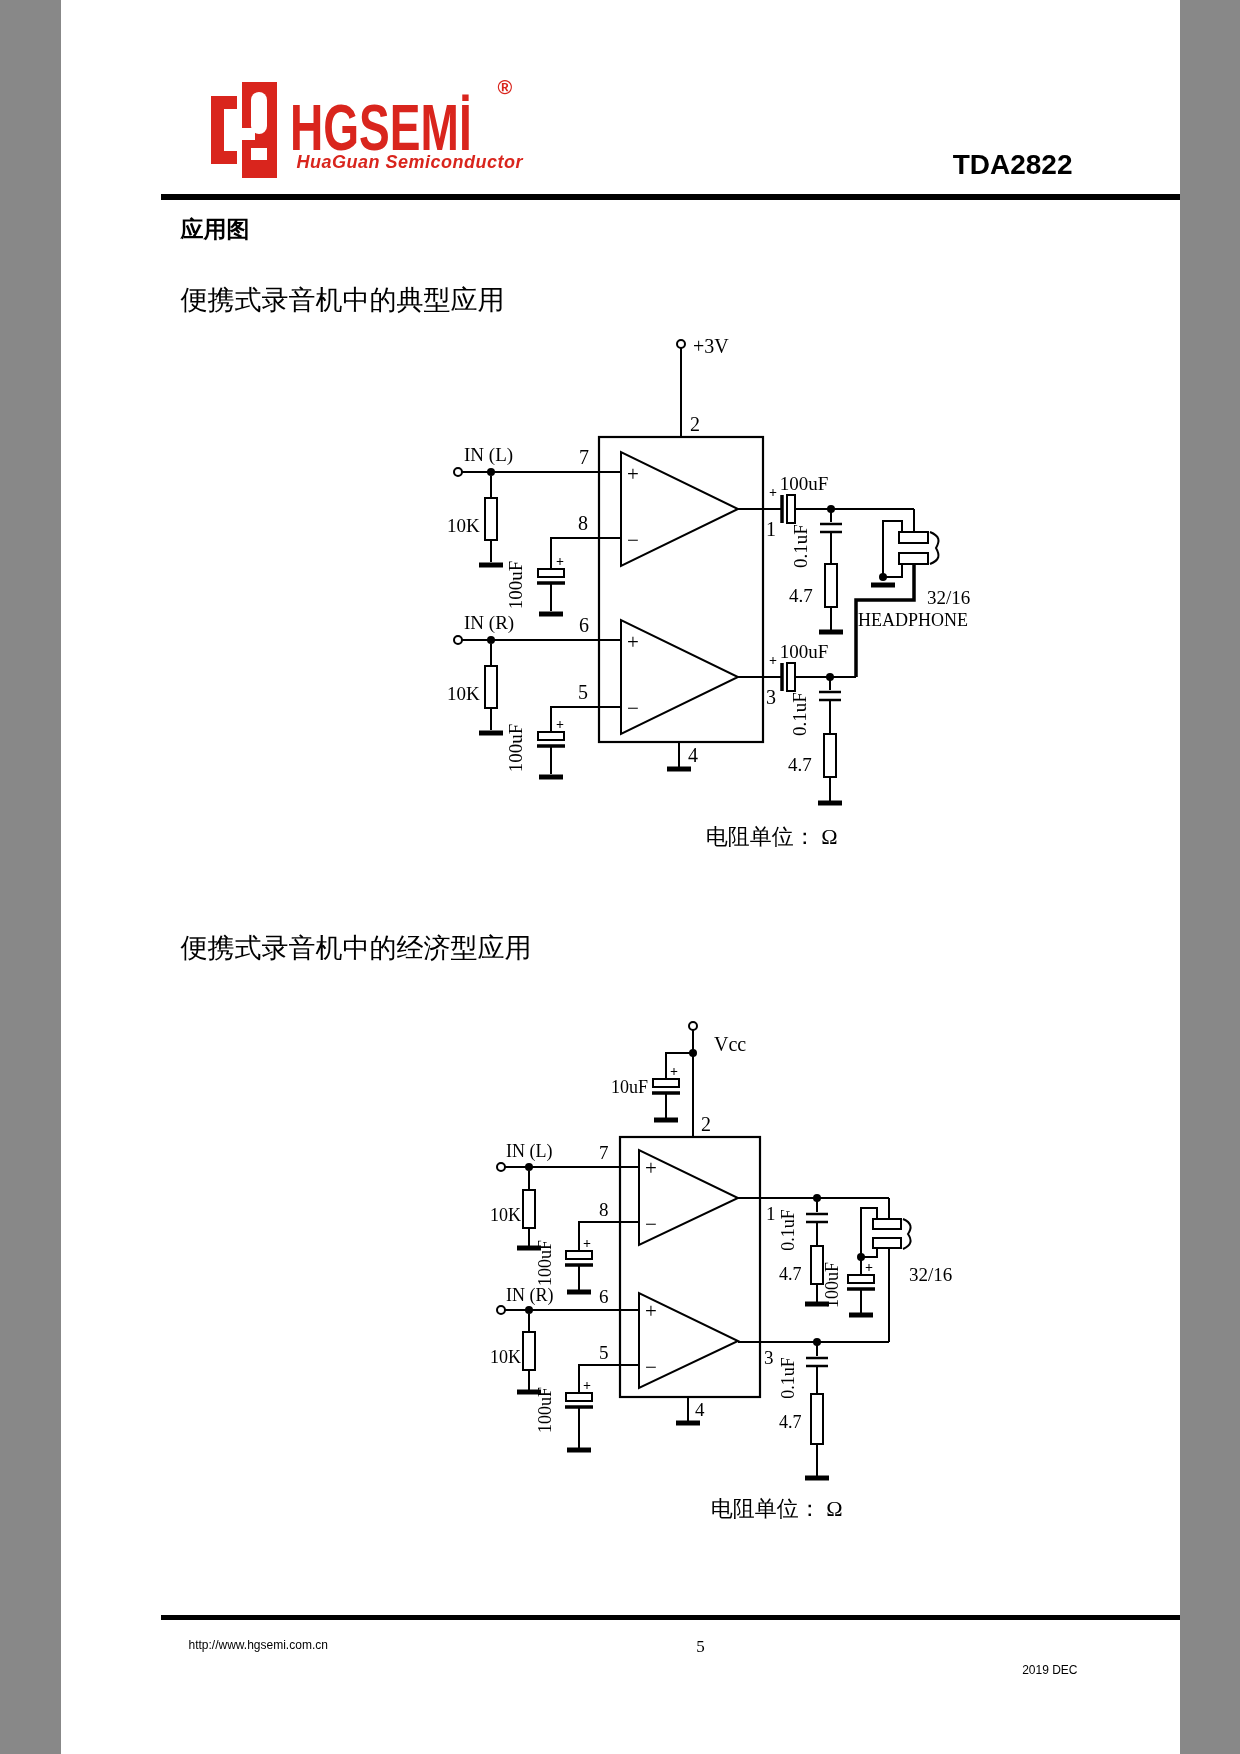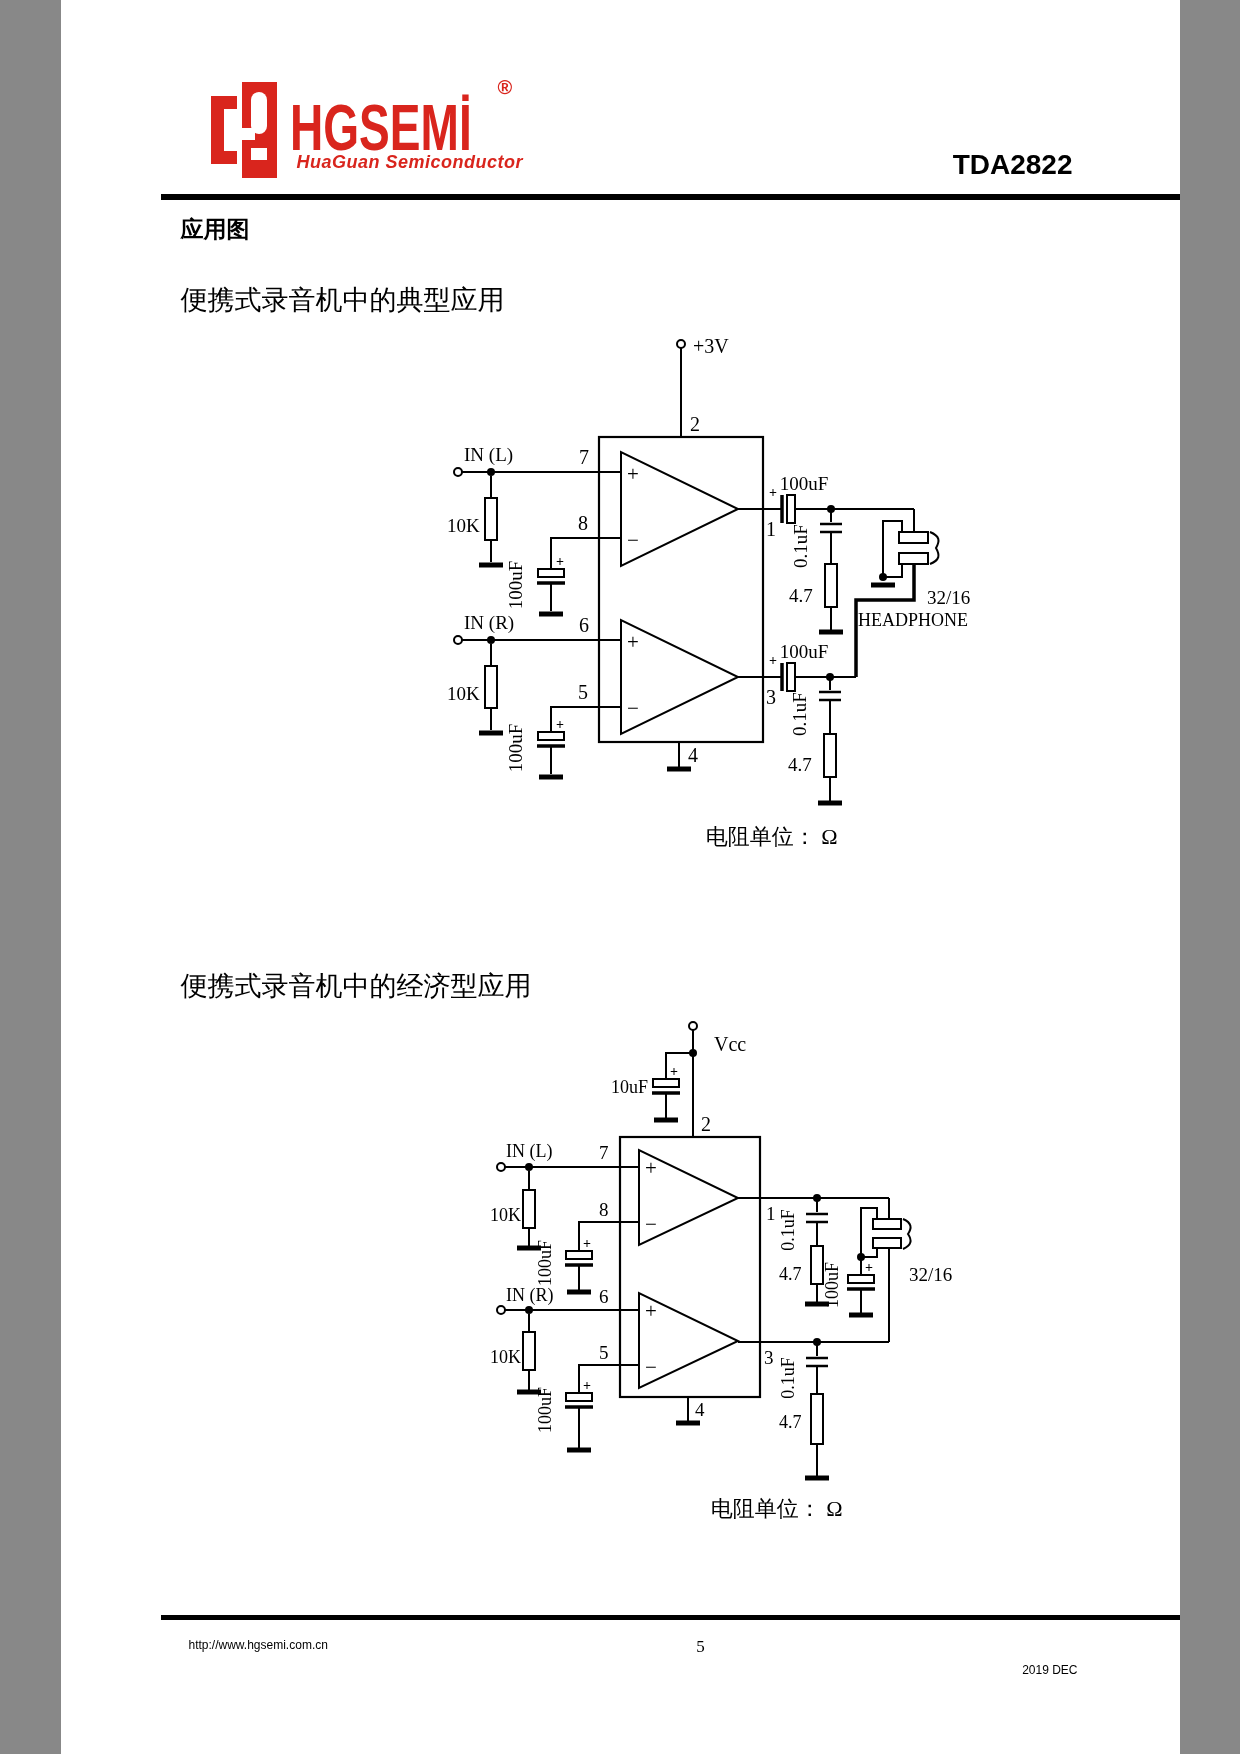--- a/index.html
+++ b/index.html
@@ -48,21 +48,21 @@
     </svg>
   </div>
   <div class="abs brand-word" style="left:229px;top:96px;color:#d9251d;">HGSEMİ</div>
   <div class="abs brand-reg" style="left:437px;top:76px;color:#d9251d;">®</div>
   <div class="abs brand-tag" style="left:236px;top:152px;color:#d9251d;">HuaGuan Semiconductor</div>
   <div class="abs part-no" style="right:107px;top:149px;">TDA2822</div>
   <div class="abs rule" style="left:100px;top:194px;width:1044px;height:6px;"></div>
 
   <div class="abs page-title" style="left:120px;top:214px;">应用图</div>
   <div class="abs caption" style="left:120px;top:282px;">便携式录音机中的典型应用</div>
-  <div class="abs caption" style="left:120px;top:930px;margin-top:38px;">便携式录音机中的经济型应用</div>
+  <div class="abs caption" style="left:120px;top:930px;">便携式录音机中的经济型应用</div>
   <div class="abs unit-note" style="left:497px;top:822px;width:280px;">电阻单位： Ω</div>
   <div class="abs unit-note" style="left:502px;top:1494px;width:280px;">电阻单位： Ω</div>
 
   <svg class="abs" style="left:0;top:0;" width="1240" height="1754" viewBox="0 0 1240 1754">
 
     <g>
 
       <g>
         <circle class="term" cx="620" cy="344" r="4"></circle>
         <line class="w" x1="620" y1="348" x2="620" y2="437"></line>

